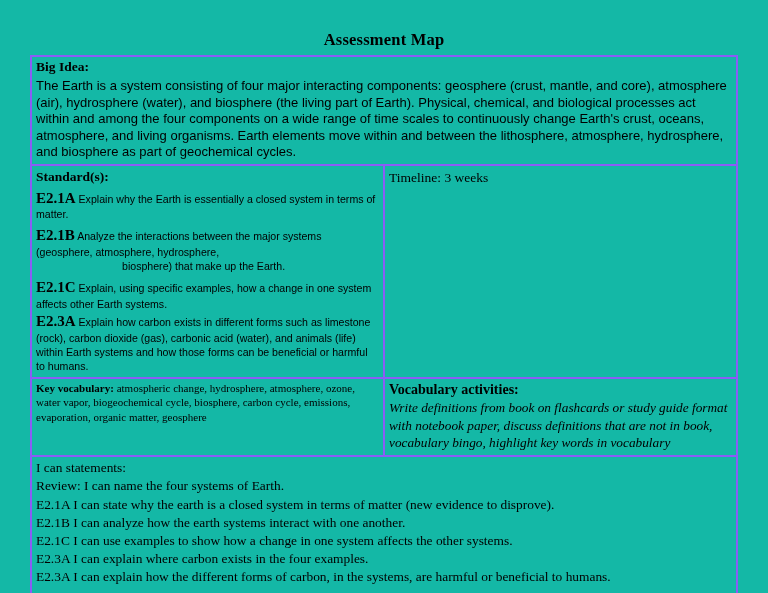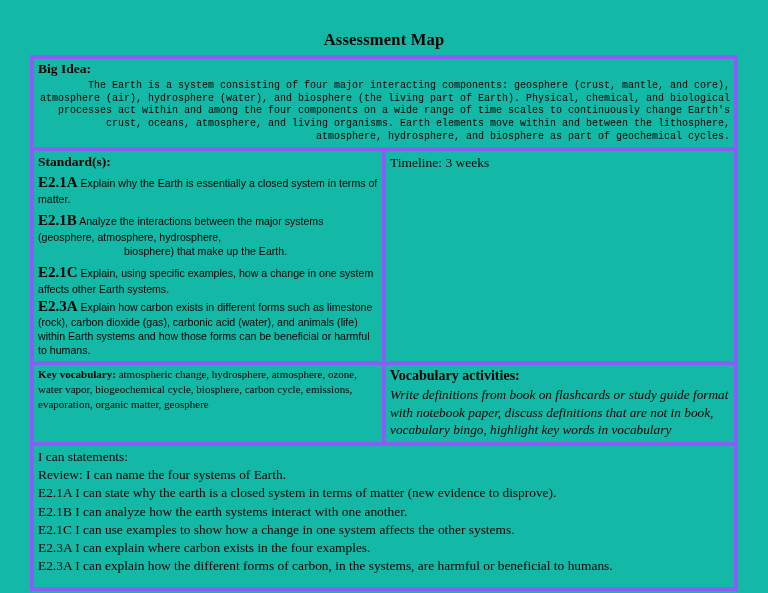--- a/index.html
+++ b/index.html
@@ -32,36 +32,36 @@
   }
   .map-table {
     position: absolute;
     left: 30px;
     top: 55px;
     width: 708px;
     border-collapse: collapse;
     table-layout: fixed;
   }
   .map-table td {
-    border: 4px solid #8b5cf6;
+    border: 2px solid #8b5cf6;
     vertical-align: top;
     padding: 2px 4px 3px 4px;
   }
   
   .cell-bigidea-label {
     font-weight: bold;
     font-size: 13.5px;
     line-height: 1.25;
     padding-bottom: 1px;
   }
   .bigidea-body {
-    font-family: Liberation Mono, monospace;
-    font-size: 10px;
+    font-family: Liberation Sans, sans-serif;
+    font-size: 13px;
     line-height: 1.28;
-    text-align: right;
+    text-align: left;
     padding-top: 1px;
   }
   
   .cell-standards {
     width: 478px;
   }
   .cell-timeline {
     width: 230px;
   }
   .standards-label {

